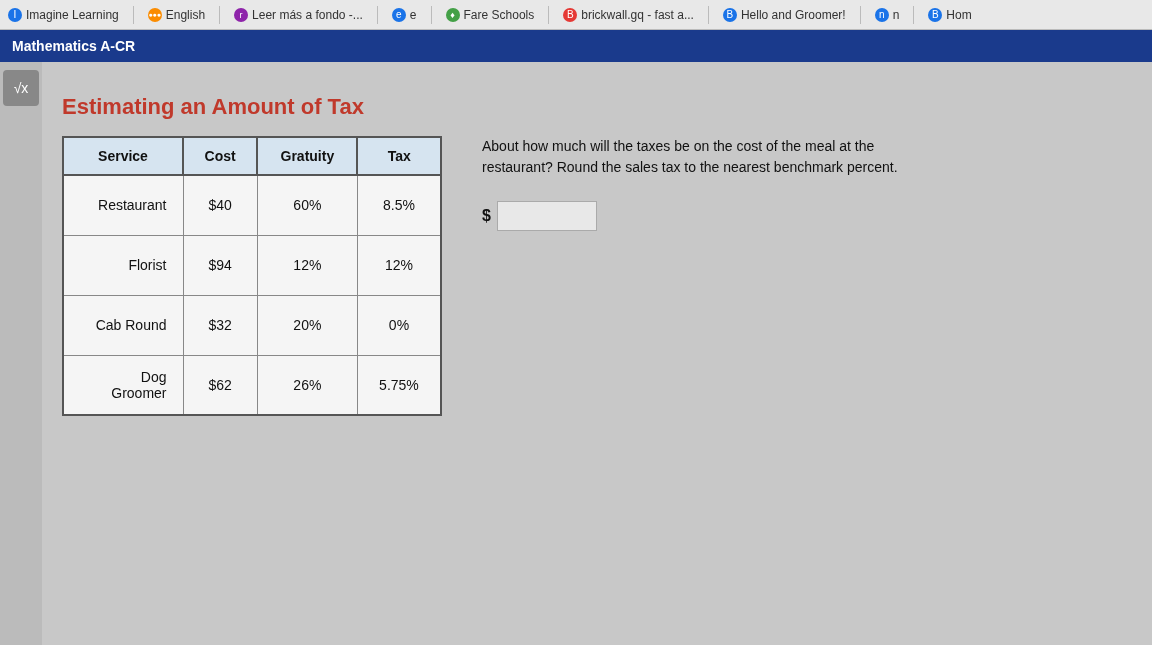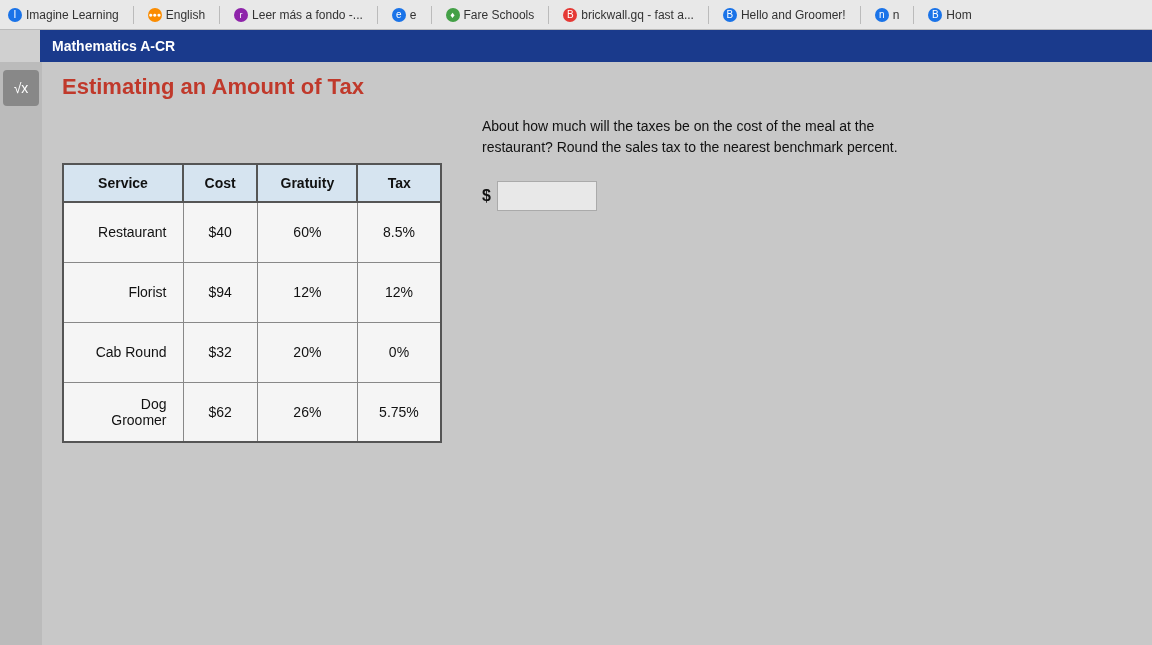--- a/index.html
+++ b/index.html
@@ -44,21 +44,20 @@
     
     .app-header {
       background: #1a3a8c;
       height: 32px;
       display: flex;
       align-items: center;
       padding: 0 12px;
       color: white;
       font-size: 14px;
       font-weight: bold;
-      margin-left: 40px;
     }
 
     
     .main-content {
       background: #c8c8c8;
       min-height: calc(645px - 62px);
       padding: 0;
       display: flex;
     }
 
@@ -78,21 +77,21 @@
       display: flex;
       align-items: center;
       justify-content: center;
       color: white;
       font-size: 14px;
       cursor: pointer;
     }
 
     .page-area {
       flex: 1;
-      padding: 12px 20px;
+      padding: 32px 20px;
       background: #c8c8c8;
     }
 
     .page-title {
       color: #c0392b;
       font-size: 22px;
       font-weight: bold;
       margin-bottom: 16px;
     }
 
@@ -101,21 +100,20 @@
       gap: 40px;
       align-items: flex-start;
     }
 
     
     .data-table {
       border-collapse: collapse;
       background: #4c1d95;
       border: 2px solid #555;
       min-width: 380px;
-      margin-top: 47px;
     }
     .data-table th, .data-table td {
       border: 1px solid #888;
       padding: 10px 16px;
       text-align: center;
       font-size: 14px;
     }
     .data-table th {
       background: #d6e4f0;
       font-weight: bold;

